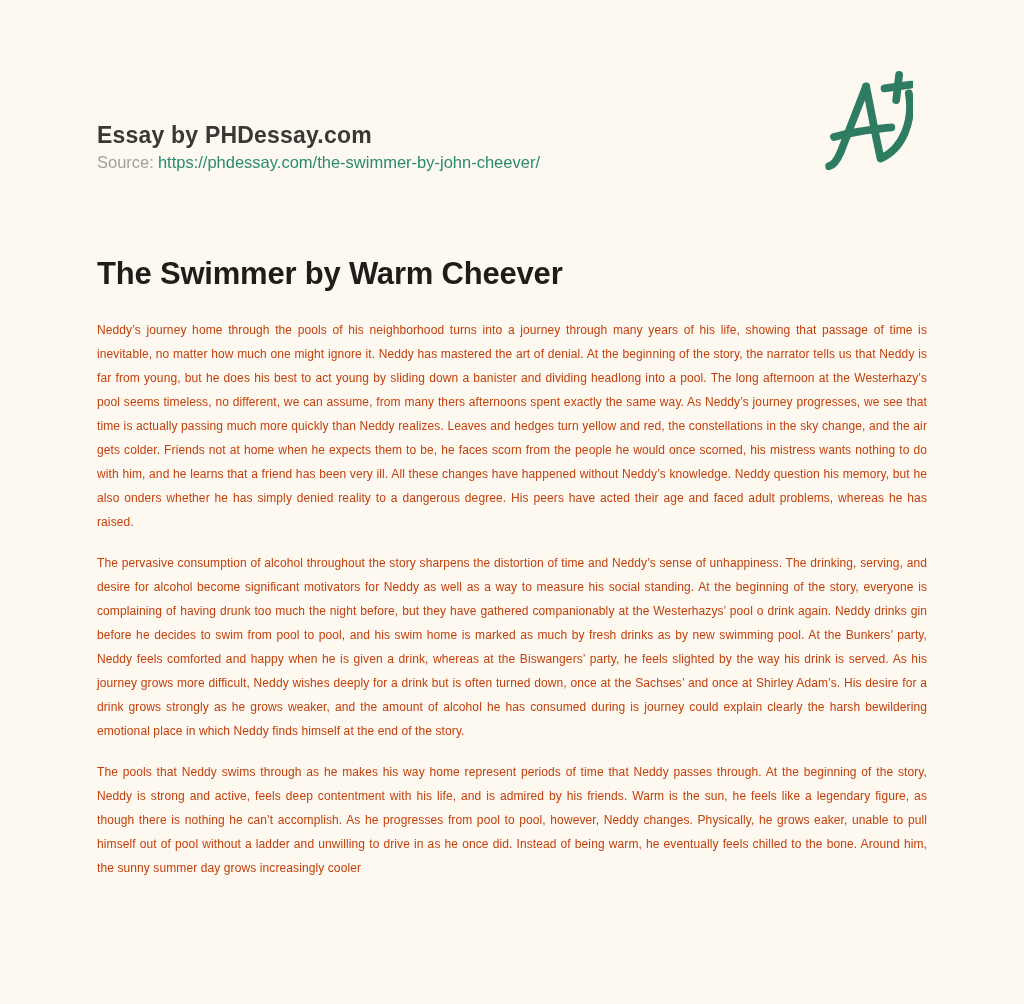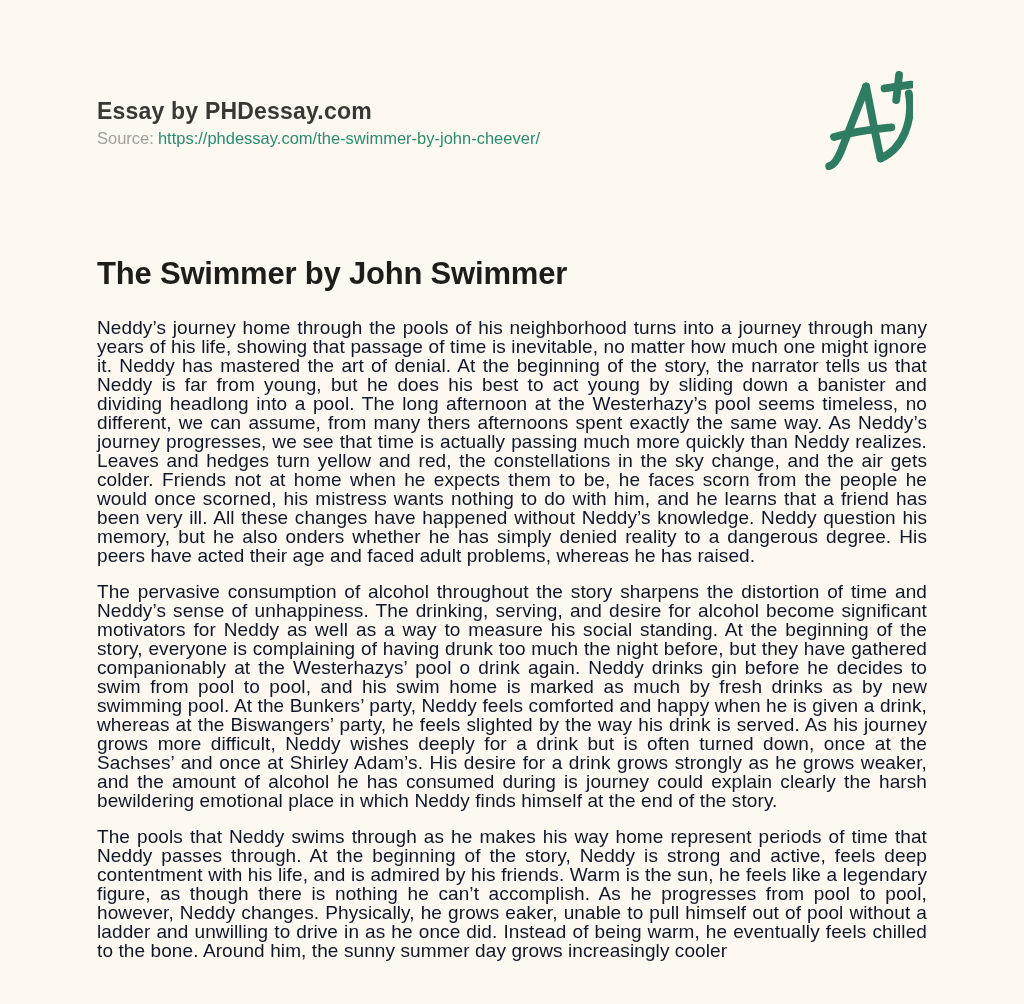--- a/index.html
+++ b/index.html
@@ -12,21 +12,21 @@
   }
   .page {
     width: 1024px;
     height: 1004px;
     padding: 0 97px;
     background: #fdf8f0;
   }
   .header {
     display: flex;
     justify-content: space-between;
-    align-items: center;
+    align-items: flex-end;
     padding-top: 70px;
   }
   .header-left { padding-top: 4px; }
   .site-title {
     font-size: 23px;
     font-weight: 700;
     color: #3a3835;
     letter-spacing: 0.2px;
   }
   .source-line {
@@ -47,23 +47,23 @@
   }
   .article-title {
     margin-top: 84px;
     font-size: 31px;
     font-weight: 600;
     color: #1f1d19;
     letter-spacing: -0.2px;
   }
   .essay-body { margin-top: 26px; }
   .essay-body p {
-    font-size: 19px;
-    line-height: 19px;
-    color: #0f172a;
+    font-size: 12px;
+    line-height: 24px;
+    color: #c2410c;
     text-align: justify;
     margin-bottom: 17px;
     letter-spacing: 0.1px;
   }
 </style>
 </head>
 <body>
 
 <div class="page">
 
@@ -84,21 +84,21 @@
       <path d="M 9,69 C 30,63 50,61 68,59"></path>
 
       <path d="M 76,5 L 73,31"></path>
 
       <path d="M 61,19 L 88,15"></path>
 
       <path d="M 86,24 C 91,52 80,81 57,91"></path>
     </svg>
   </div>
 
-  <h1 class="article-title">The Swimmer by John Swimmer</h1>
+  <h1 class="article-title">The Swimmer by Warm Cheever</h1>
 
   <div class="essay-body">
     <p>Neddy’s journey home through the pools of his neighborhood turns into a journey through many years of his life, showing that passage of time is inevitable, no matter how much one might ignore it. Neddy has mastered the art of denial. At the beginning of the story, the narrator tells us that Neddy is far from young, but he does his best to act young by sliding down a banister and dividing headlong into a pool. The long afternoon at the Westerhazy’s pool seems timeless, no different, we can assume, from many thers afternoons spent exactly the same way. As Neddy’s journey progresses, we see that time is actually passing much more quickly than Neddy realizes. Leaves and hedges turn yellow and red, the constellations in the sky change, and the air gets colder. Friends not at home when he expects them to be, he faces scorn from the people he would once scorned, his mistress wants nothing to do with him, and he learns that a friend has been very ill. All these changes have happened without Neddy’s knowledge. Neddy question his memory, but he also onders whether he has simply denied reality to a dangerous degree. His peers have acted their age and faced adult problems, whereas he has raised.</p>
     <p>The pervasive consumption of alcohol throughout the story sharpens the distortion of time and Neddy’s sense of unhappiness. The drinking, serving, and desire for alcohol become significant motivators for Neddy as well as a way to measure his social standing. At the beginning of the story, everyone is complaining of having drunk too much the night before, but they have gathered companionably at the Westerhazys’ pool o drink again. Neddy drinks gin before he decides to swim from pool to pool, and his swim home is marked as much by fresh drinks as by new swimming pool. At the Bunkers’ party, Neddy feels comforted and happy when he is given a drink, whereas at the Biswangers’ party, he feels slighted by the way his drink is served. As his journey grows more difficult, Neddy wishes deeply for a drink but is often turned down, once at the Sachses’ and once at Shirley Adam’s. His desire for a drink grows strongly as he grows weaker, and the amount of alcohol he has consumed during is journey could explain clearly the harsh bewildering emotional place in which Neddy finds himself at the end of the story.</p>
     <p>The pools that Neddy swims through as he makes his way home represent periods of time that Neddy passes through. At the beginning of the story, Neddy is strong and active, feels deep contentment with his life, and is admired by his friends. Warm is the sun, he feels like a legendary figure, as though there is nothing he can’t accomplish. As he progresses from pool to pool, however, Neddy changes. Physically, he grows eaker, unable to pull himself out of pool without a ladder and unwilling to drive in as he once did. Instead of being warm, he eventually feels chilled to the bone. Around him, the sunny summer day grows increasingly cooler</p>
   </div>
 
 </div>
 
 </body></html>

